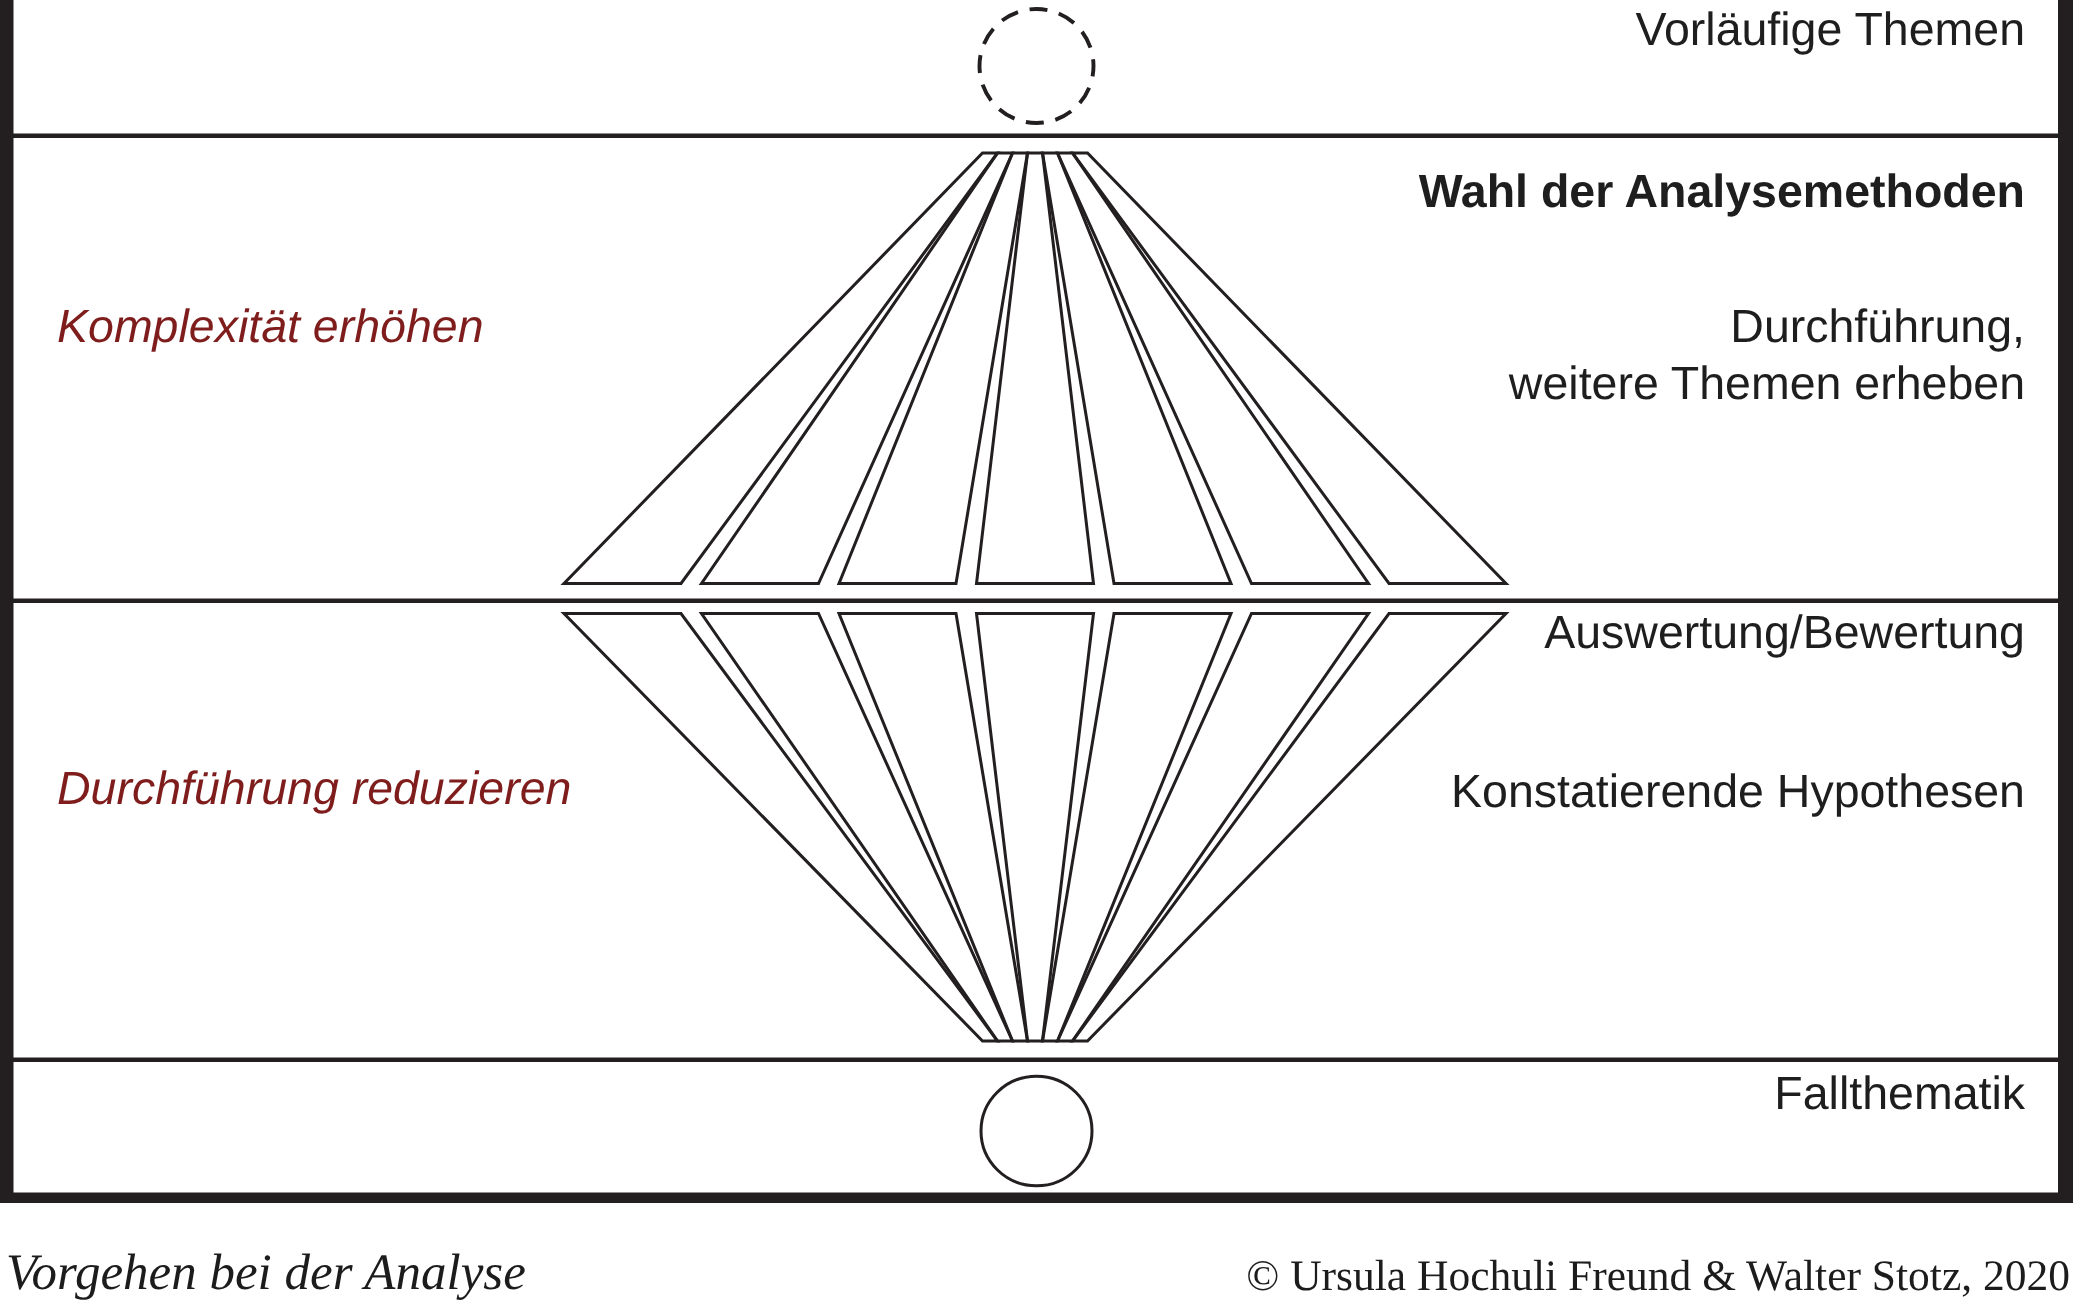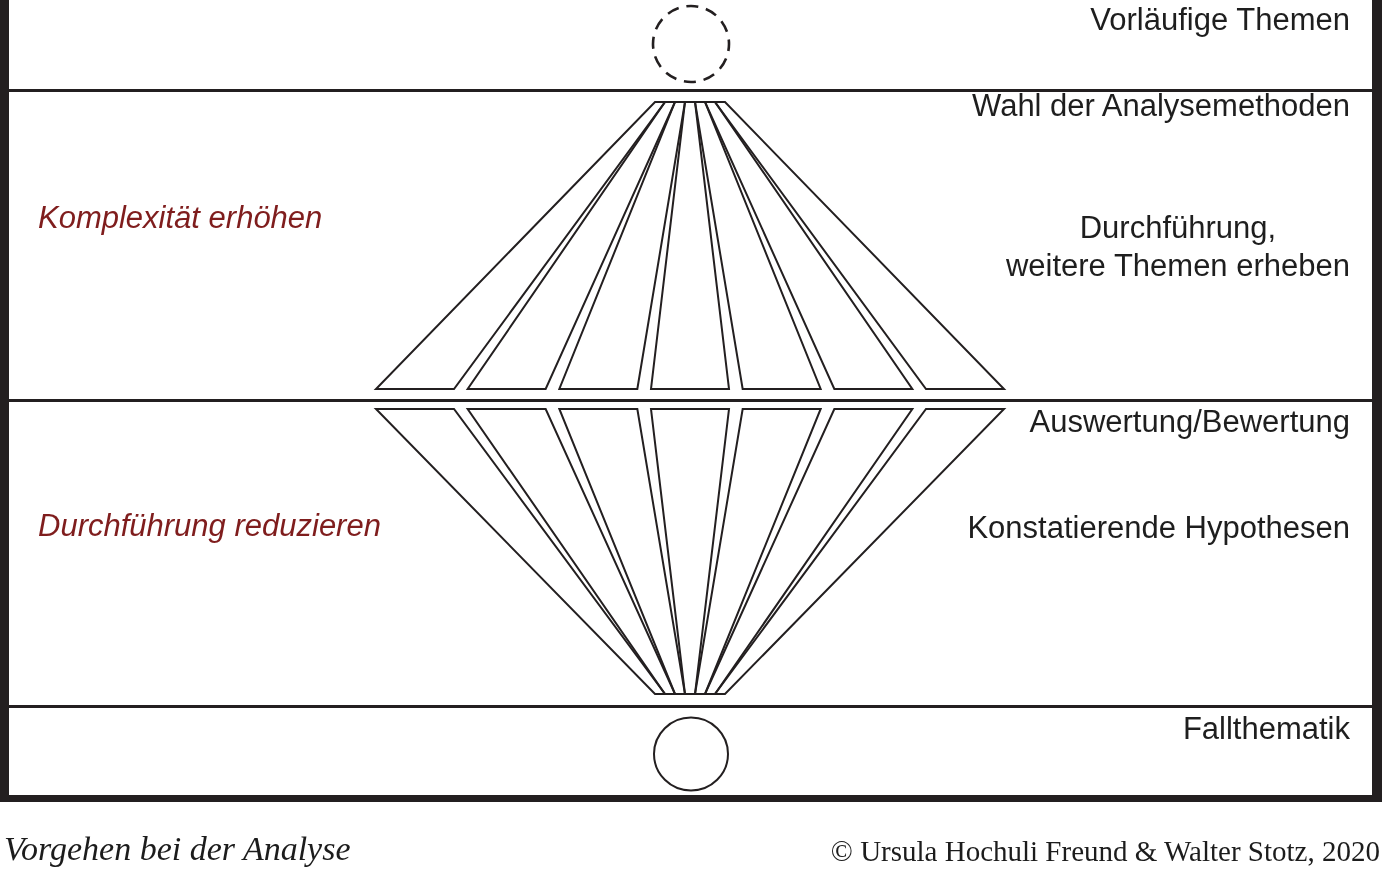--- a/index.html
+++ b/index.html
@@ -21,22 +21,22 @@
   .lbl {
     position: absolute;
     font-size: 31px;
     line-height: 38px;
     color: #1e1e1e;
     white-space: nowrap;
   }
   .lbl-right { right: 32px; text-align: right; }
   .lbl-left  { left: 38px; font-style: italic; color: #7f1d1d; }
   .lbl-top-preliminary { top: 1px; text-align: right; }
-  .lbl-top-method      { top: 87px; }
-  .lbl-top-execution   { top: 209px; text-align: center; }
+  .lbl-top-method      { top: 109px; font-weight: bold; }
+  .lbl-top-execution   { top: 199px; }
   .lbl-top-evaluation  { top: 403px; }
   .lbl-top-hypotheses  { top: 509px; }
   .lbl-top-case        { top: 710px; }
   .lbl-top-increase    { top: 199px; }
   .lbl-top-reduce      { top: 507px; }
   .caption-title {
     position: absolute;
     left: 4px;
     top: 830px;
     font-family: "Liberation Serif", serif;

